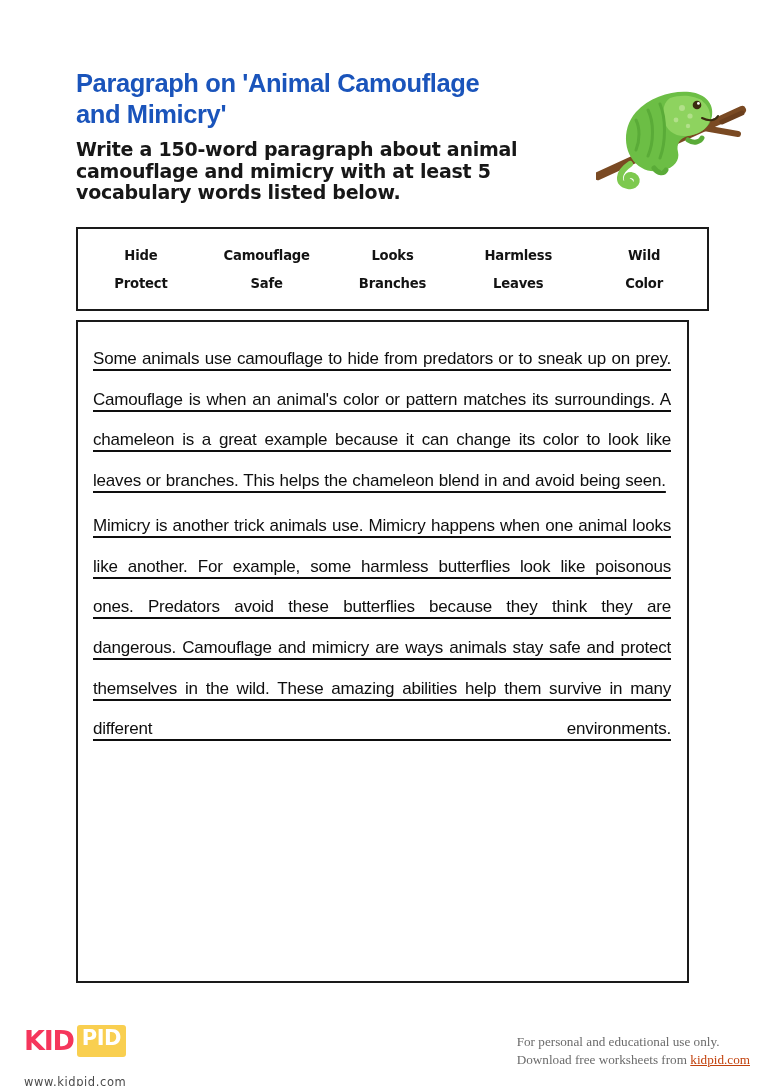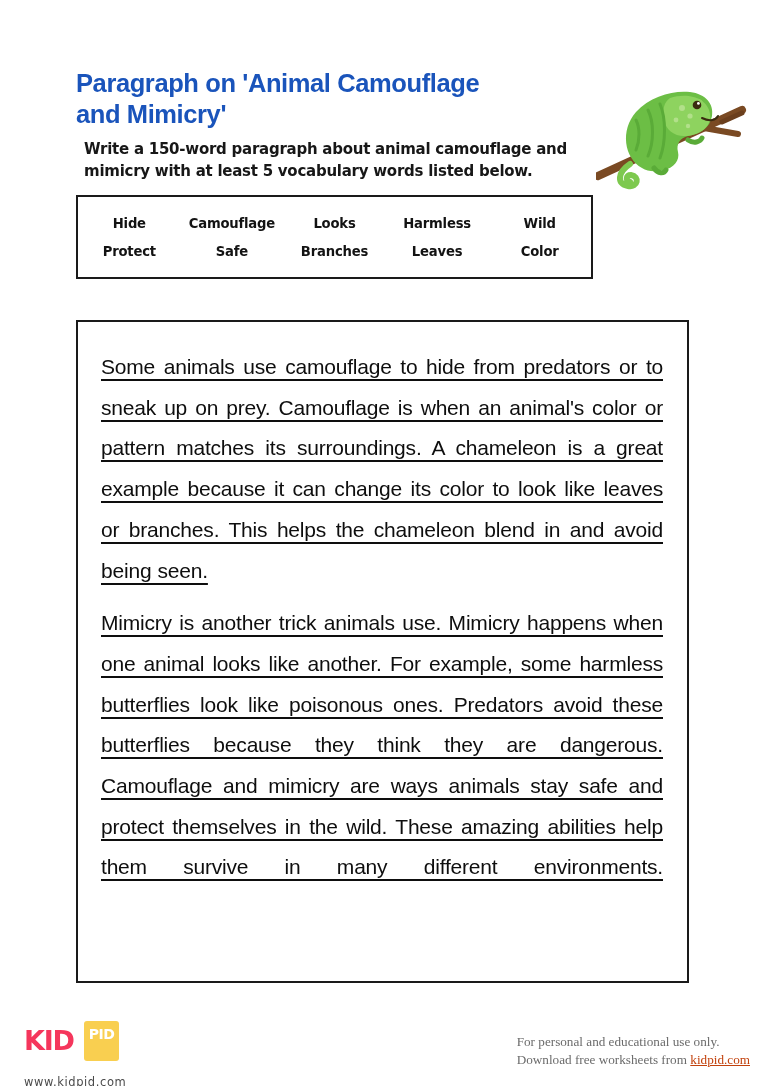--- a/index.html
+++ b/index.html
@@ -29,43 +29,43 @@
     font-size: 25.5px;
     line-height: 31px;
     letter-spacing: -0.4px;
     width: 430px;
     margin: 0;
   }
   #subtitle {
     color: #171717;
     font-family: "DejaVu Sans", sans-serif;
     font-weight: bold;
-    font-size: 15px;
+    font-size: 19px;
     line-height: 21.5px;
     letter-spacing: -0.25px;
     width: 505px;
-    margin: 9px 0 0 8px;
+    margin: 9px 0 0 0;
   }
 
   
   #chameleon {
     position: absolute;
     left: 596px;
     top: 72px;
     width: 156px;
     height: 120px;
     pointer-events: none;
   }
 
   
   #vocab-box {
     position: absolute;
     left: 76px;
-    top: 195px;
-    width: 517px;
+    top: 227px;
+    width: 633px;
     height: 84px;
     border: 2.4px solid #1a1a1a;
     box-sizing: border-box;
     display: flex;
     flex-direction: column;
     justify-content: center;
   }
   .vocab-row {
     display: flex;
     width: 100%;
@@ -87,23 +87,23 @@
     left: 76px;
     top: 320px;
     width: 613px;
     height: 663px;
     border: 2.2px solid #1a1a1a;
     box-sizing: border-box;
     padding: 13px 12px 0 11px;
     overflow: hidden;
   }
   .hw-para {
-    margin: 12px;
+    margin: 4px;
     font-family: "Liberation Sans", sans-serif;
-    font-size: 21px;
+    font-size: 17px;
     font-weight: 400;
     line-height: 40.7px;
     color: #0e0e0e;
     text-align: justify;
     letter-spacing: -0.2px;
     word-spacing: 0.5px;
   }
   .hw-para > span {
     text-decoration: underline;
     text-decoration-thickness: 1.7px;
@@ -138,26 +138,26 @@
     font-weight: bold;
     font-size: 27px;
     letter-spacing: -1.2px;
     line-height: 28px;
   }
   #logo-pid {
     background: #f9cf50;
     color: #ffffff;
     font-family: "DejaVu Sans", sans-serif;
     font-weight: bold;
-    font-size: 14px;
+    font-size: 21px;
     letter-spacing: -0.5px;
     line-height: 21px;
-    padding: 3px 5px 16px 5px;
+    padding: 3px 5px 8px 5px;
     border-radius: 3px;
-    margin-left: 10px;
+    margin-left: 3px;
   }
   #logo-url {
     color: #4a4a4a;
     font-family: "DejaVu Sans", sans-serif;
     font-size: 11.5px;
     letter-spacing: 0.6px;
     margin-top: 19px;
   }
 
   #attribution {

